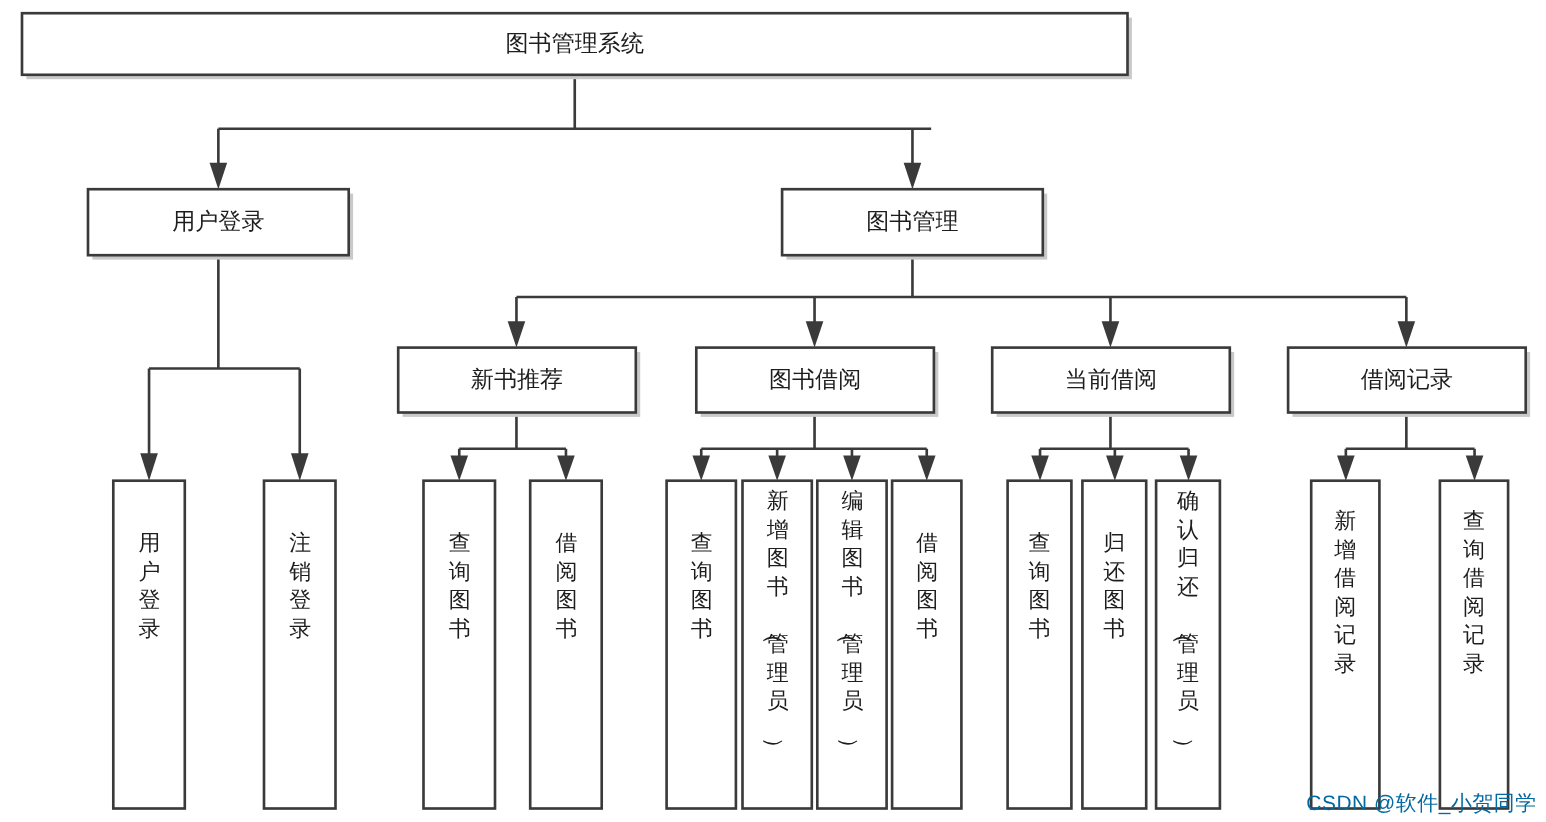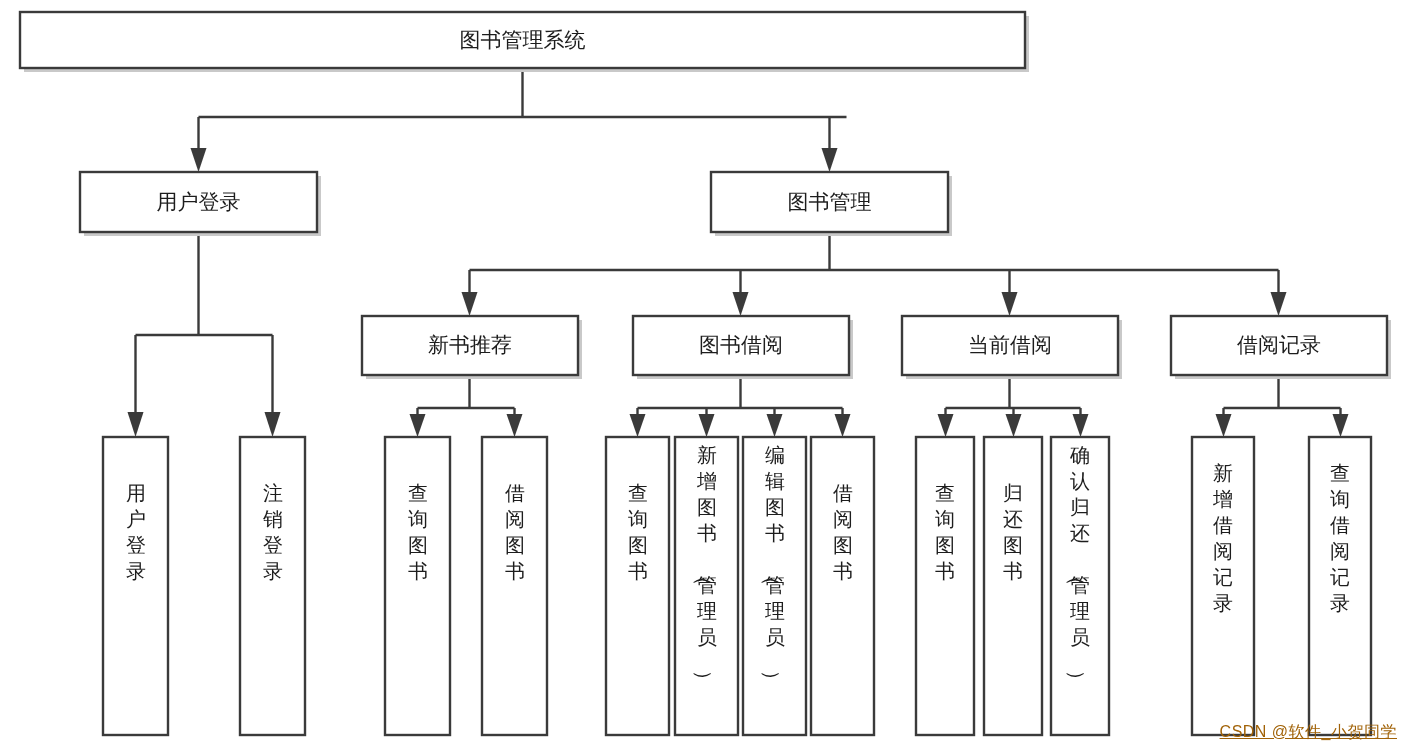--- a/index.html
+++ b/index.html
@@ -59,26 +59,25 @@
     font-family: "Liberation Sans", "DejaVu Sans", sans-serif;
     fill: #1d1d1d;
     font-size: 20px;
     text-anchor: middle;
   }
   .watermark {
     position: absolute;
     right: 8px;
     bottom: 4px;
     font-family: "Liberation Sans", "DejaVu Sans", sans-serif;
-    font-size: 16px;
-    color: #a16207;
+    font-size: 19px;
+    color: #0369a1;
     letter-spacing: 0.5px;
     white-space: nowrap;
     pointer-events: none;
-    text-decoration: underline;
   }
 </style>
 </head>
 <body>
 
 <div id="diagram-root">
 
   <svg class="flow" viewBox="0 0 1405 747" xmlns="http://www.w3.org/2000/svg">
 
     <g>

